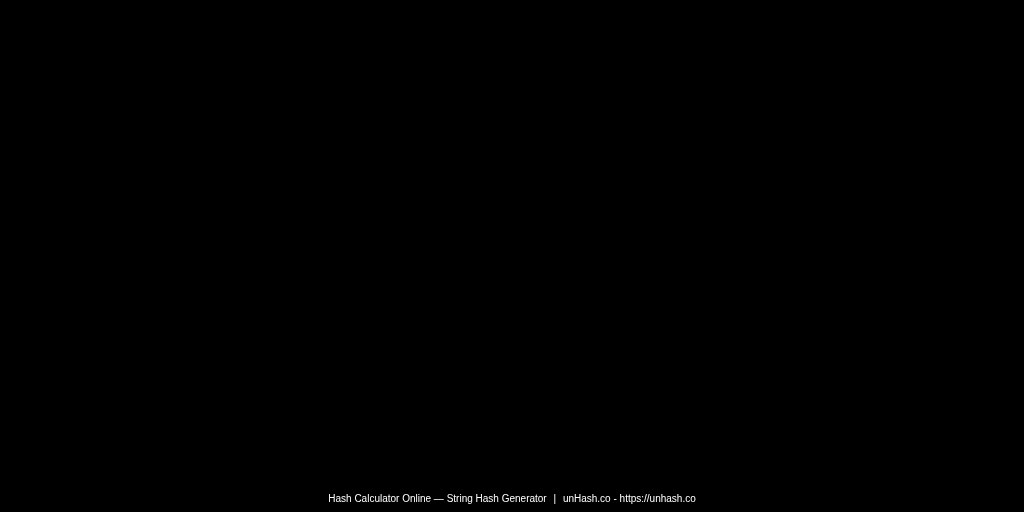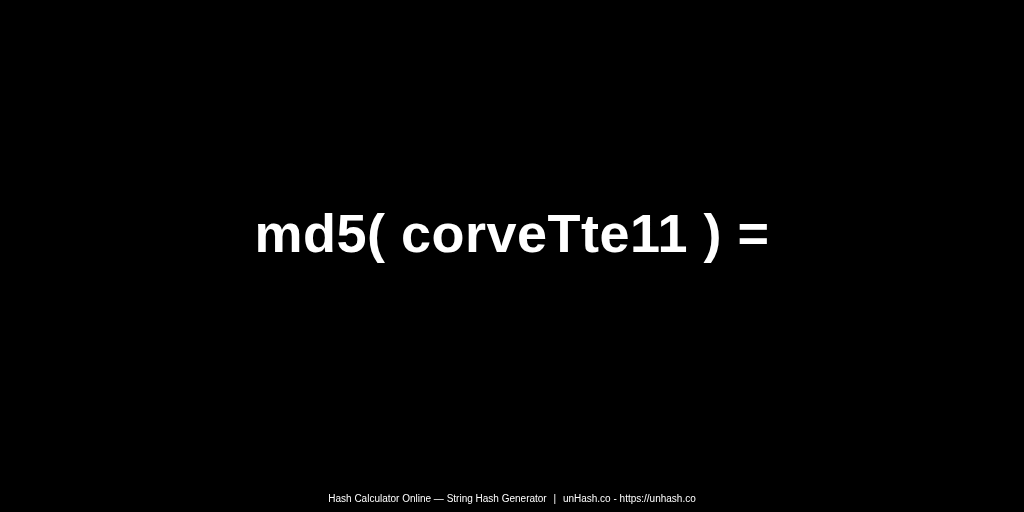--- a/index.html
+++ b/index.html
@@ -39,20 +39,19 @@
     text-align: center;
     font-size: 10px;
     color: #ffffff;
   }
   .footer .sep { padding: 0 4px; }
 </style>
 </head>
 <body>
 
 <div class="main">
-  <div class="hash-expression">md5( corveTte11 ) =</div>
 </div>
 
 <div class="footer">
   <span>Hash Calculator Online — String Hash Generator</span>
   <span class="sep">|</span>
   <span>unHash.co - https://unhash.co</span>
 </div>
 
 </body></html>

